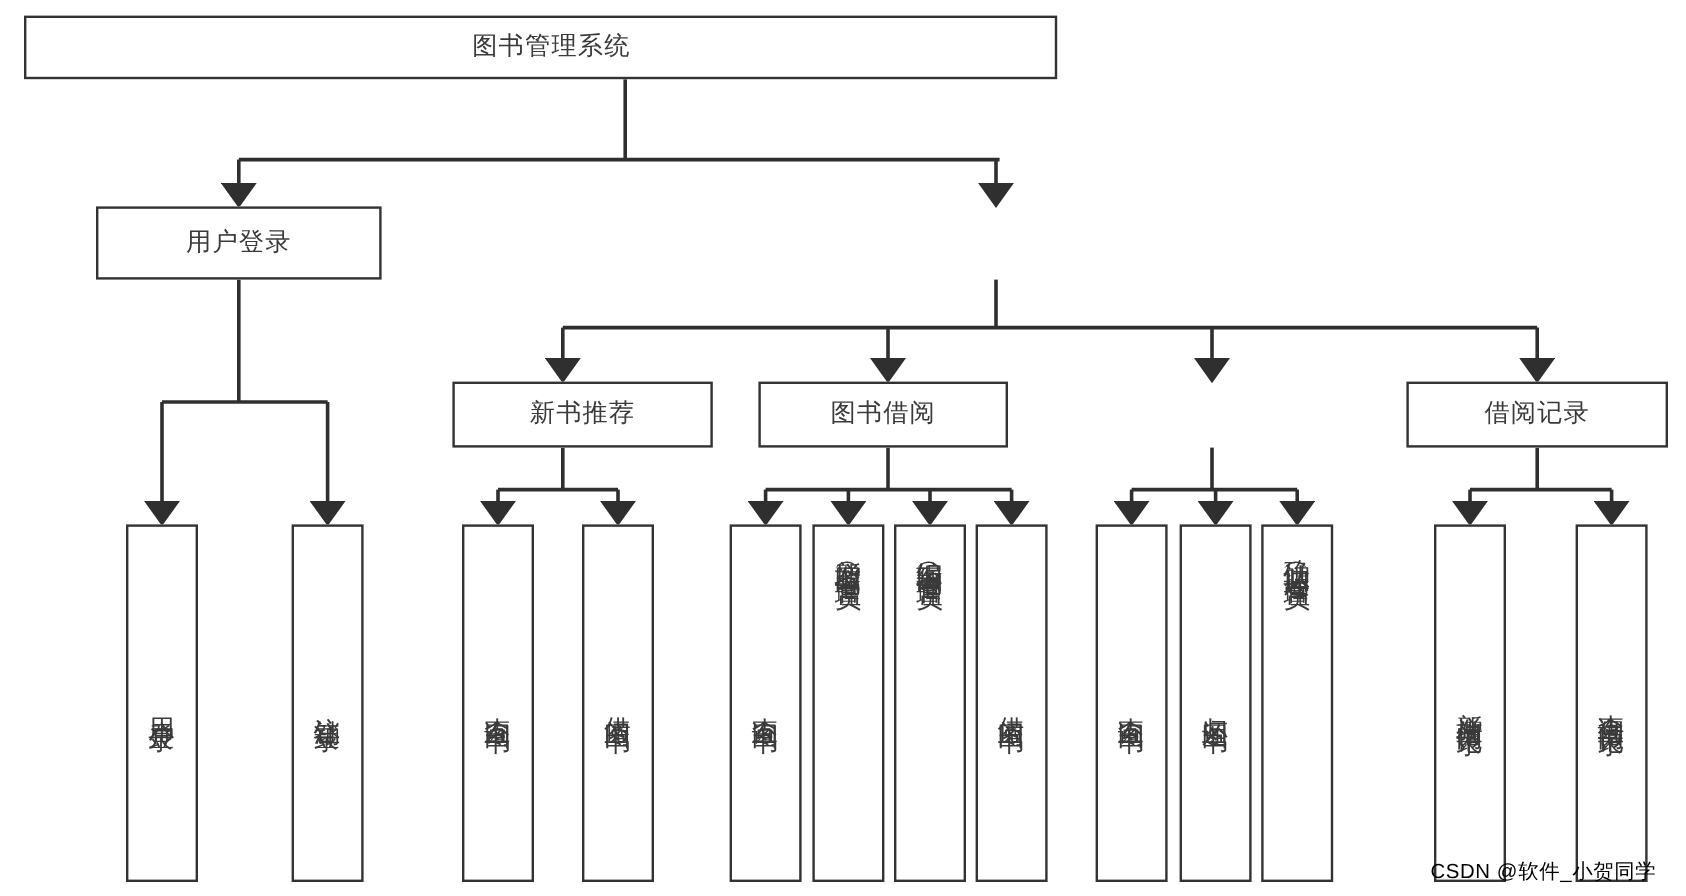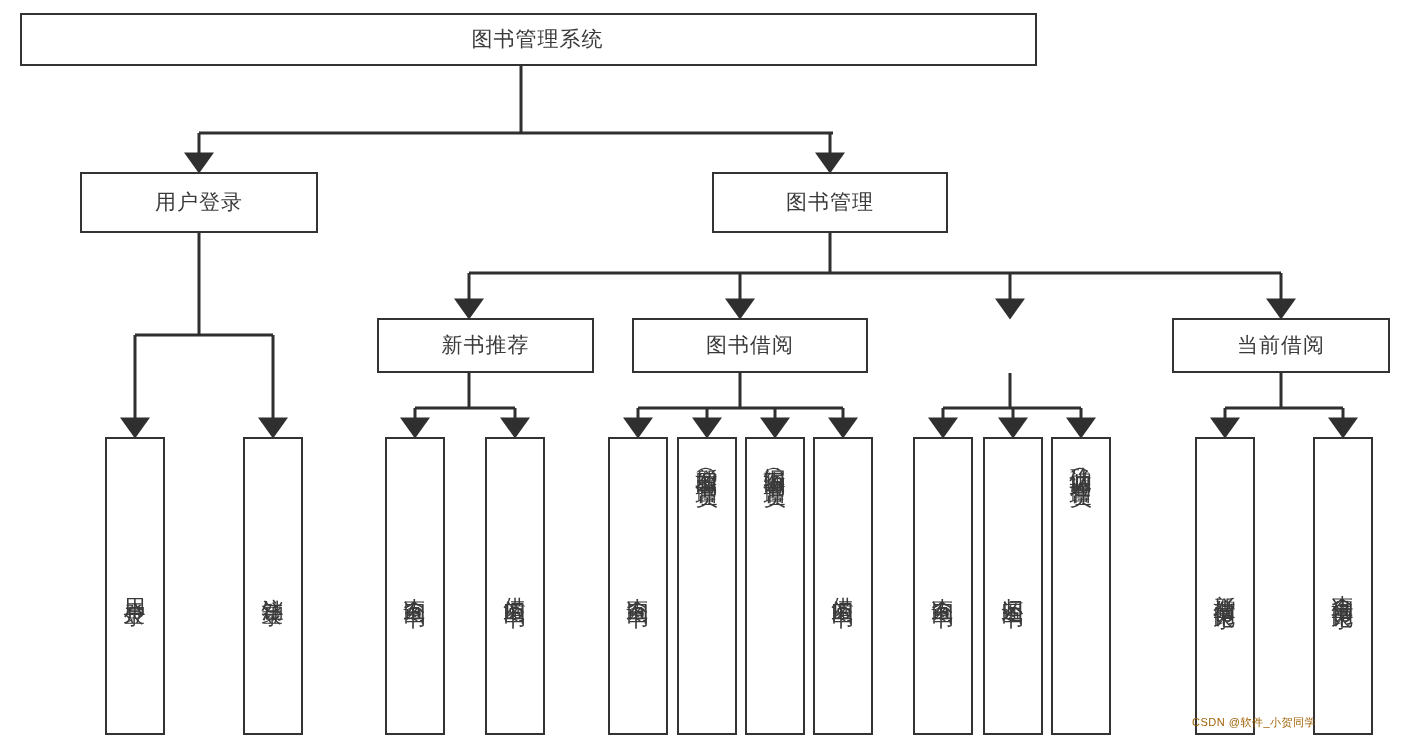--- a/index.html
+++ b/index.html
@@ -55,22 +55,22 @@
     line-height: 1.05;
     letter-spacing: 3px;
     white-space: nowrap;
   }
   .node.vertical.centered {
     align-items: center;
     padding-top: 0;
   }
   .watermark {
     position: absolute;
-    font-size: 11px;
-    color: #a16207;
+    font-size: 17px;
+    color: #000000;
     white-space: nowrap;
     letter-spacing: 0.5px;
   }
 </style>
 </head>
 <body>
 
 <div id="canvas">
 
   <svg class="edges" viewBox="0 0 1405 747" width="1405" height="747" xmlns="http://www.w3.org/2000/svg">
@@ -116,39 +116,36 @@
       <path d="M1013,408 L1013,427" marker-end="url(#arrow)"></path>
       <path d="M1081,408 L1081,427" marker-end="url(#arrow)"></path>
 
       <path d="M1281,373 L1281,408"></path>
       <path d="M1225,408 L1343,408"></path>
       <path d="M1225,408 L1225,427" marker-end="url(#arrow)"></path>
       <path d="M1343,408 L1343,427" marker-end="url(#arrow)"></path>
     </g>
   </svg>
 
-  <div class="node" style="left: 20px; top: 13px; width: 1017px; height: 53px; padding-left: 18px;">
+  <div class="node" style="left: 20px; top: 13px; width: 861px; height: 53px; padding-left: 18px;">
     <span class="label">图书管理系统</span>
   </div>
 
   <div class="node" style="left: 80px; top: 172px; width: 238px; height: 61px;">
     <span class="label">用户登录</span>
   </div>
-  <div class="node" style="left: 712px; top: 172px; width: 236px; height: 61px;">
-    <span class="label">图书管理</span>
-  </div>
 
   <div class="node" style="left: 361px; top: 318px; width: 217px; height: 55px; margin-left: 16px;">
     <span class="label">新书推荐</span>
   </div>
-  <div class="node" style="left: 632px; top: 318px; width: 236px; height: 55px;">
+  <div class="node" style="left: 632px; top: 318px; width: 208px; height: 55px;">
     <span class="label">图书借阅</span>
   </div>
   <div class="node" style="left: 1172px; top: 318px; width: 218px; height: 55px;">
-    <span class="label">当前借阅</span>
+    <span class="label">借阅记录</span>
   </div>
 
   <div class="node vertical centered" style="left: 105px; top: 437px; width: 60px; height: 298px;">
     <span class="label">用户登录</span>
   </div>
   <div class="node vertical centered" style="left: 243px; top: 437px; width: 60px; height: 298px;">
     <span class="label">注销登录</span>
   </div>
   <div class="node vertical centered" style="left: 385px; top: 437px; width: 60px; height: 298px;">
     <span class="label">查询图书</span>

